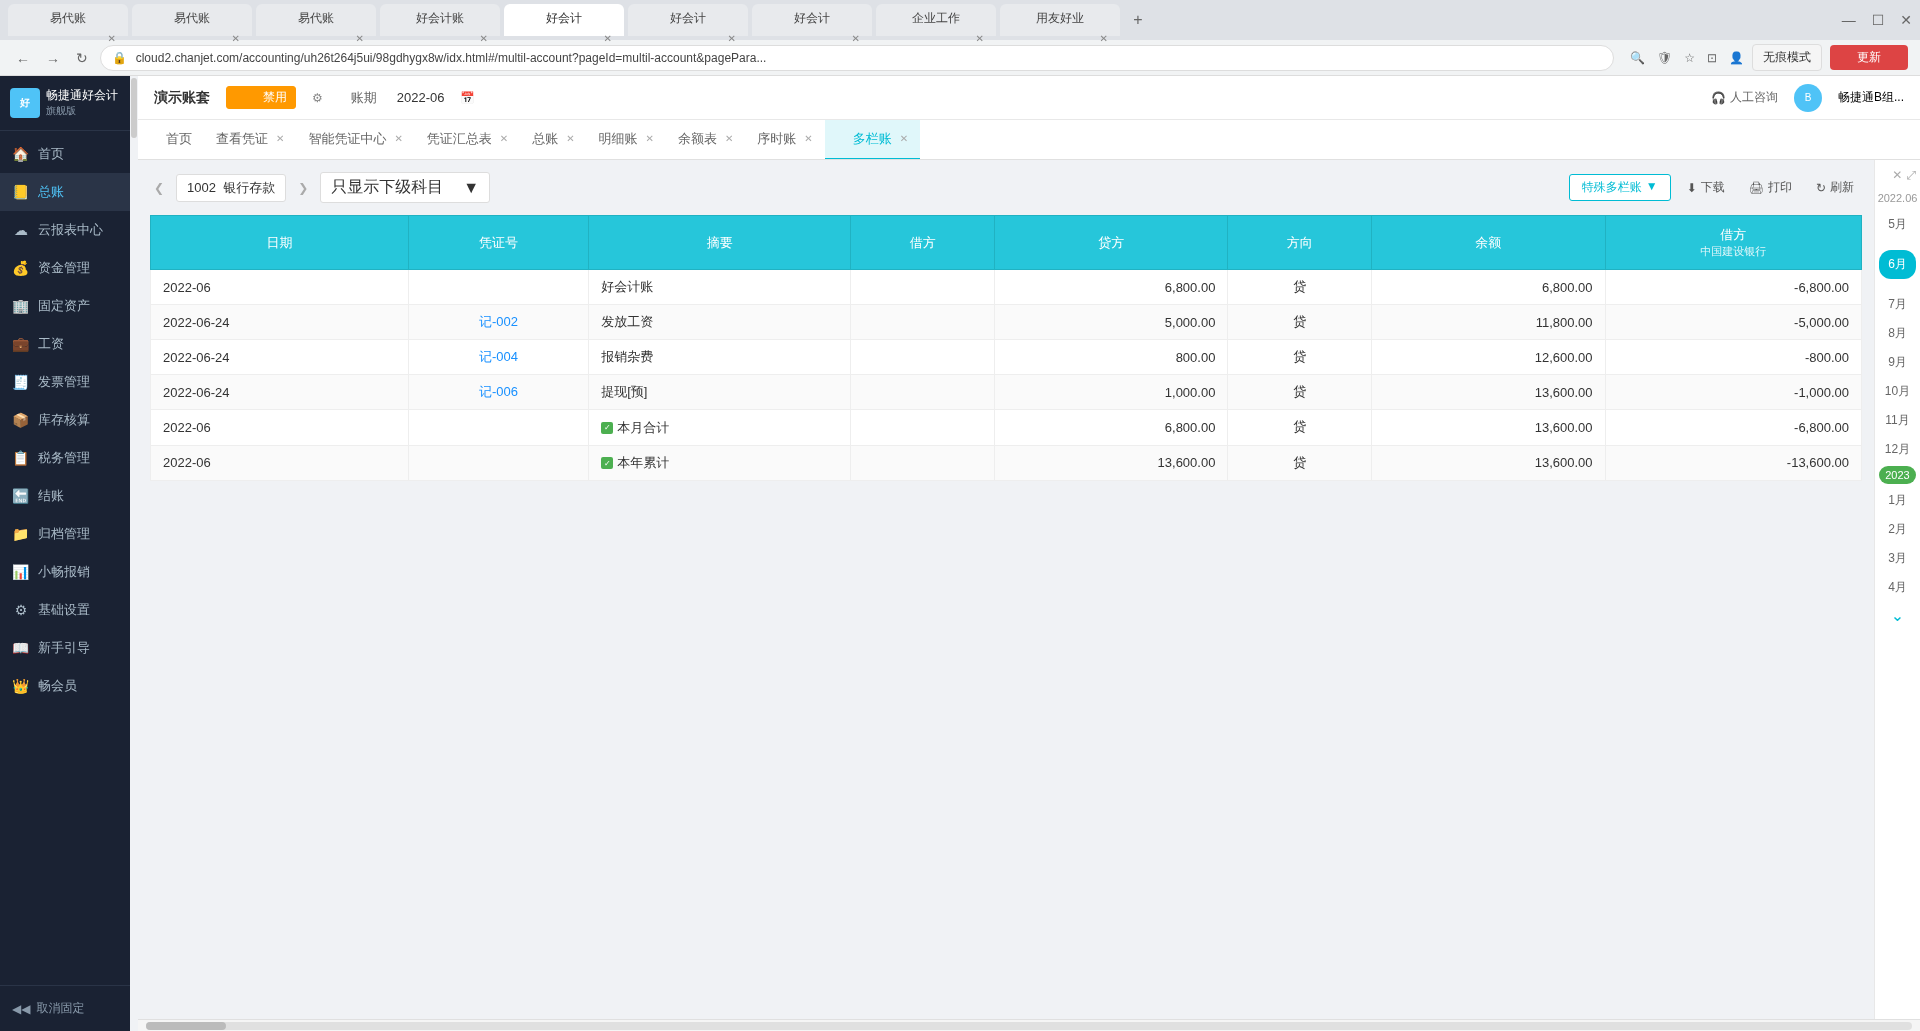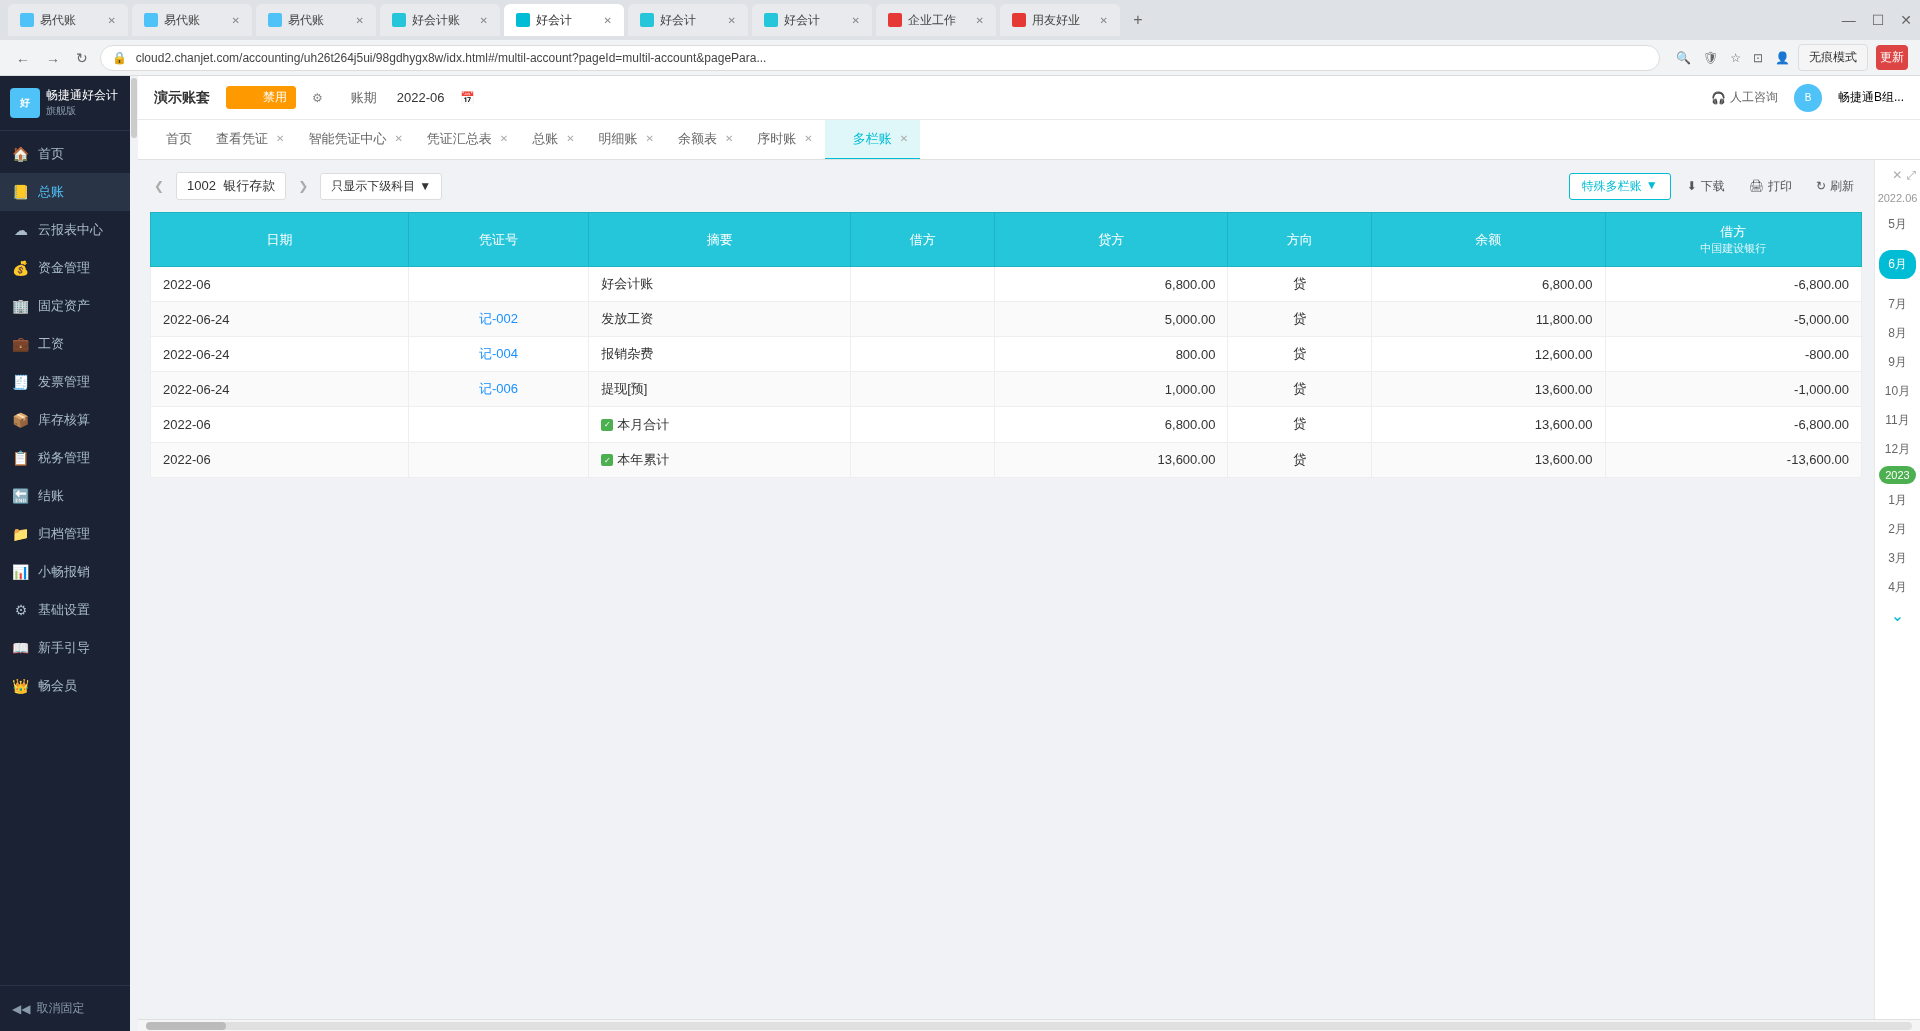--- a/index.html
+++ b/index.html
@@ -1,33 +1,33 @@
 <!DOCTYPE html>
 <html><head>
   <meta charset="utf-8">
   <style>
     * { margin: 0; padding: 0; box-sizing: border-box; }
     body { font-family: 'Microsoft YaHei', sans-serif; font-size: 12px; background: #f0f2f5; overflow: hidden; width: 1920px; height: 1031px; }
 
     
     .browser-chrome { background: #dee1e6; height: 40px; display: flex; align-items: center; padding: 0 8px; gap: 4px; }
-    .tab { display: flex; align-items: center; height: 32px; padding: 0 12px; border-radius: 6px 6px 0 0; font-size: 12px; gap: 6px; cursor: pointer; background: #e8eaed; color: #444; min-width: 120px; }
+    .tab { display: flex; align-items: center; height: 32px; padding: 0 12px; border-radius: 6px 6px 0 0; font-size: 12px; gap: 6px; cursor: pointer; background: #e8eaed; color: #444; min-width: 120px; flex-direction: column; }
     .tab.active { background: #fff; color: #333; }
     .tab-icon { width: 14px; height: 14px; border-radius: 2px; display: inline-block; }
     .tab-close { margin-left: auto; color: #888; font-size: 10px; cursor: pointer; }
     .tab-new { width: 28px; height: 28px; display: flex; align-items: center; justify-content: center; color: #666; font-size: 16px; cursor: pointer; }
     .browser-controls { display: flex; align-items: center; margin-left: auto; gap: 16px; color: #666; font-size: 14px; }
     .win-btn { cursor: pointer; }
 
     
     .address-bar { background: #f1f3f4; height: 36px; display: flex; align-items: center; padding: 0 12px; gap: 8px; border-bottom: 1px solid #ddd; }
     .nav-btn { color: #666; font-size: 14px; cursor: pointer; padding: 4px; }
     .url-bar { flex: 1; background: #fff; border: 1px solid #ddd; border-radius: 16px; height: 26px; display: flex; align-items: center; padding: 0 12px; font-size: 12px; color: #444; }
     .addr-icons { display: flex; gap: 12px; align-items: center; color: #666; margin-left: 8px; }
-    .update-btn { background: #d44; color: #fff; border: none; border-radius: 4px; padding: 4px 4px; font-size: 12px; cursor: pointer; }
+    .update-btn { background: #d44; color: #fff; border: none; border-radius: 4px; padding: 4px 27px; font-size: 12px; cursor: pointer; }
     .wuhen-btn { background: #f5f5f5; border: 1px solid #ddd; border-radius: 4px; padding: 4px 10px; font-size: 12px; color: #333; cursor: pointer; }
 
     
     .app { display: flex; height: calc(1031px - 76px); }
 
     
     .sidebar { width: 130px; background: #1a2233; color: #fff; display: flex; flex-direction: column; flex-shrink: 0; }
     .sidebar-header { padding: 12px 10px; border-bottom: 1px solid #2a3447; }
     .sidebar-logo { display: flex; align-items: center; gap: 6px; }
     .logo-icon { width: 30px; height: 30px; background: #4fc3f7; border-radius: 4px; display: flex; align-items: center; justify-content: center; font-size: 10px; color: #fff; font-weight: bold; }
@@ -59,21 +59,21 @@
     .ctab-close { font-size: 10px; color: #aaa; cursor: pointer; margin-left: 4px; }
 
     
     .content-area { flex: 1; display: flex; overflow: hidden; }
 
     
     .ledger-content { flex: 1; padding: 12px; overflow: auto; }
     .ledger-toolbar { display: flex; align-items: center; gap: 8px; margin-bottom: 12px; }
     .nav-prev, .nav-next { color: #aaa; cursor: pointer; padding: 4px; }
     .account-selector { border: 1px solid #ddd; border-radius: 3px; padding: 4px 10px; font-size: 13px; color: #333; background: #fff; cursor: pointer; }
-    .show-sub-btn { border: 1px solid #ddd; border-radius: 3px; padding: 4px 10px; font-size: 12px; color: #333; background: #fff; cursor: pointer; display: flex; align-items: center; gap: 4px; }
+    .show-sub-btn { border: 1px solid #ddd; border-radius: 3px; padding: 4px 10px; font-size: 16px; color: #333; background: #fff; cursor: pointer; display: flex; align-items: center; gap: 20px; }
     .toolbar-right { margin-left: auto; display: flex; align-items: center; gap: 8px; }
     .special-btn { border: 1px solid #00bcd4; border-radius: 3px; padding: 4px 12px; font-size: 12px; color: #00bcd4; background: #fff; cursor: pointer; display: flex; align-items: flex-start; gap: 4px; }
     .action-btn { display: flex; align-items: center; gap: 4px; font-size: 12px; color: #555; cursor: pointer; padding: 4px 8px; }
 
     
     .ledger-table { width: 100%; border-collapse: collapse; font-size: 13px; }
     .ledger-table thead tr { background: #26c6da; color: #fff; }
     .ledger-table thead th { padding: 10px 12px; text-align: center; font-weight: normal; border: 1px solid #20b2c2; }
     .ledger-table tbody tr { background: #fff; }
     .ledger-table tbody tr:nth-child(even) { background: #fafafa; }

